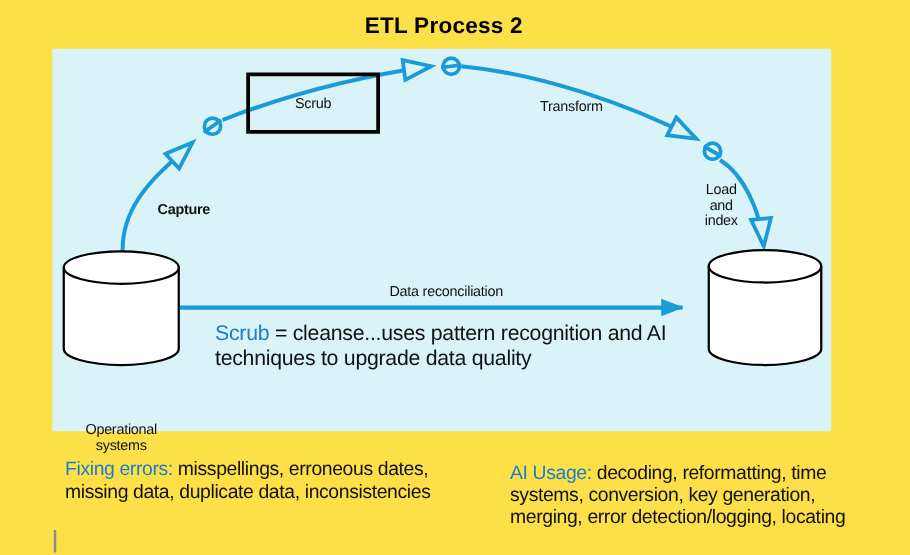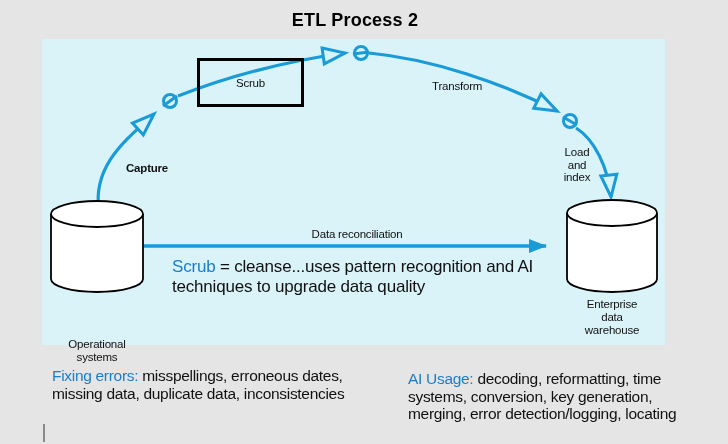--- a/index.html
+++ b/index.html
@@ -1,21 +1,21 @@
 <!DOCTYPE html>
 <html><head>
 <meta charset="utf-8">
 <style>
   * { margin: 0; padding: 0; box-sizing: border-box; }
   html, body { background: #ffffff; }
   .stage {
     position: relative;
     width: 728px;
     height: 444px;
-    background: #e5e5e5;
+    background: #fde047;
     font-family: "Liberation Sans", sans-serif;
     overflow: hidden;
   }
   .title {
     position: absolute;
     top: 10px; left: 0;
     width: 710px;
     text-align: center;
     font-size: 18px;
     font-weight: bold;
@@ -139,25 +139,20 @@
       <span style="display:block">Load</span>
       <span style="display:block">and</span>
       <span style="display:block">index</span>
     </div>
     <div class="diag-label center-text" style="left:240px; top:189px; width:150px;">Data reconciliation</div>
 
     <div class="diag-label cyl-label center-text" style="left:10px; top:272px; width:90px;margin-top:27px;">
       <span style="display:block">Operational</span>
       <span style="display:block">systems</span>
     </div>
-    <div class="diag-label cyl-label center-text" style="left:520px; top:259px; width:100px;">
-      <span style="display:block">Enterprise</span>
-      <span style="display:block">data</span>
-      <span style="display:block">warehouse</span>
-    </div>
 
     <div class="note">
       <div><span class="blue-term">Scrub</span><span> = cleanse...uses pattern recognition and AI</span></div>
       <div>techniques to upgrade data quality</div>
     </div>
   </div>
 
   <div class="footnote footnote-left">
     <div><span class="blue-term">Fixing errors:</span><span> misspellings, erroneous dates,</span></div>
     <div>missing data, duplicate data, inconsistencies</div>

